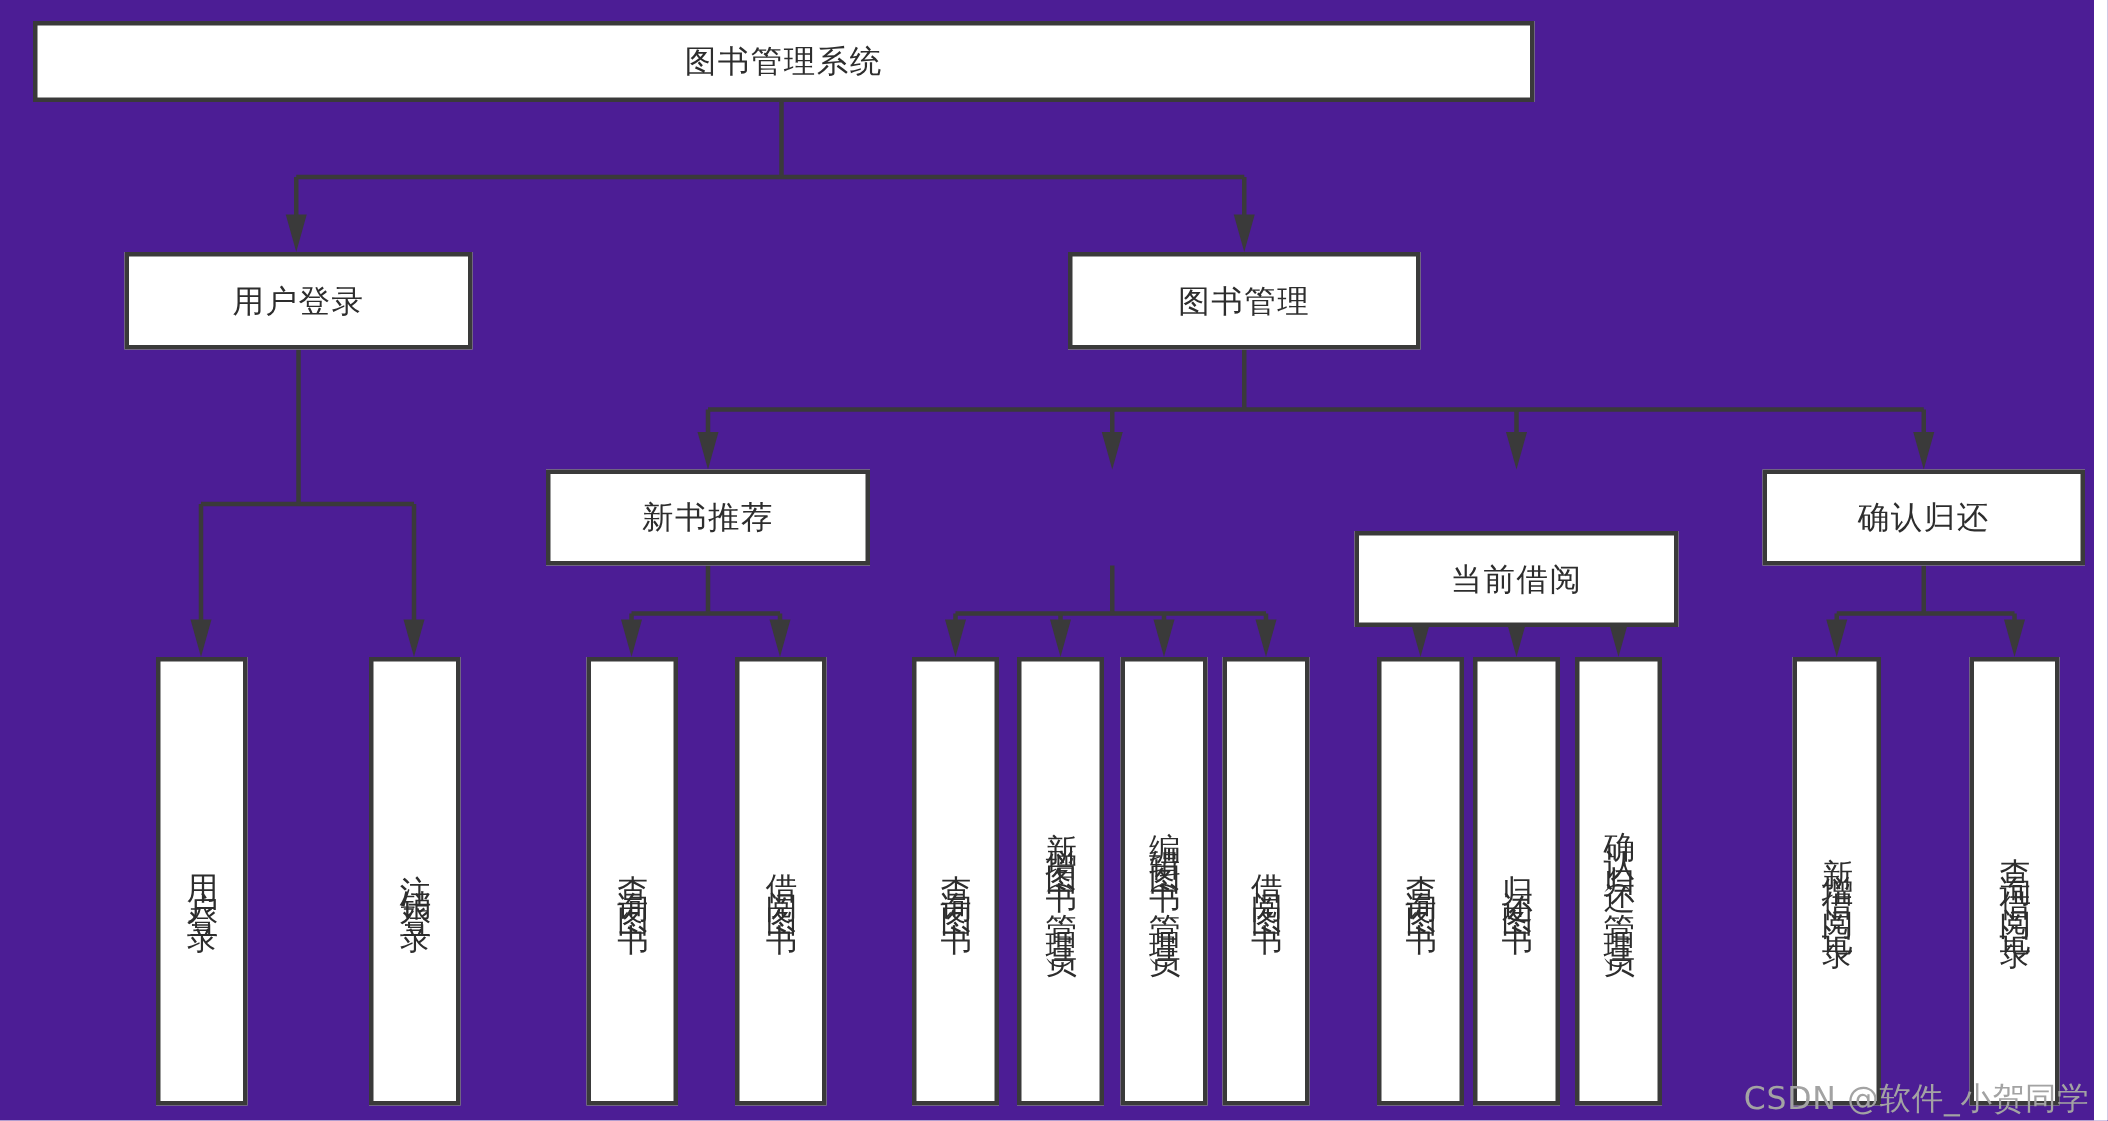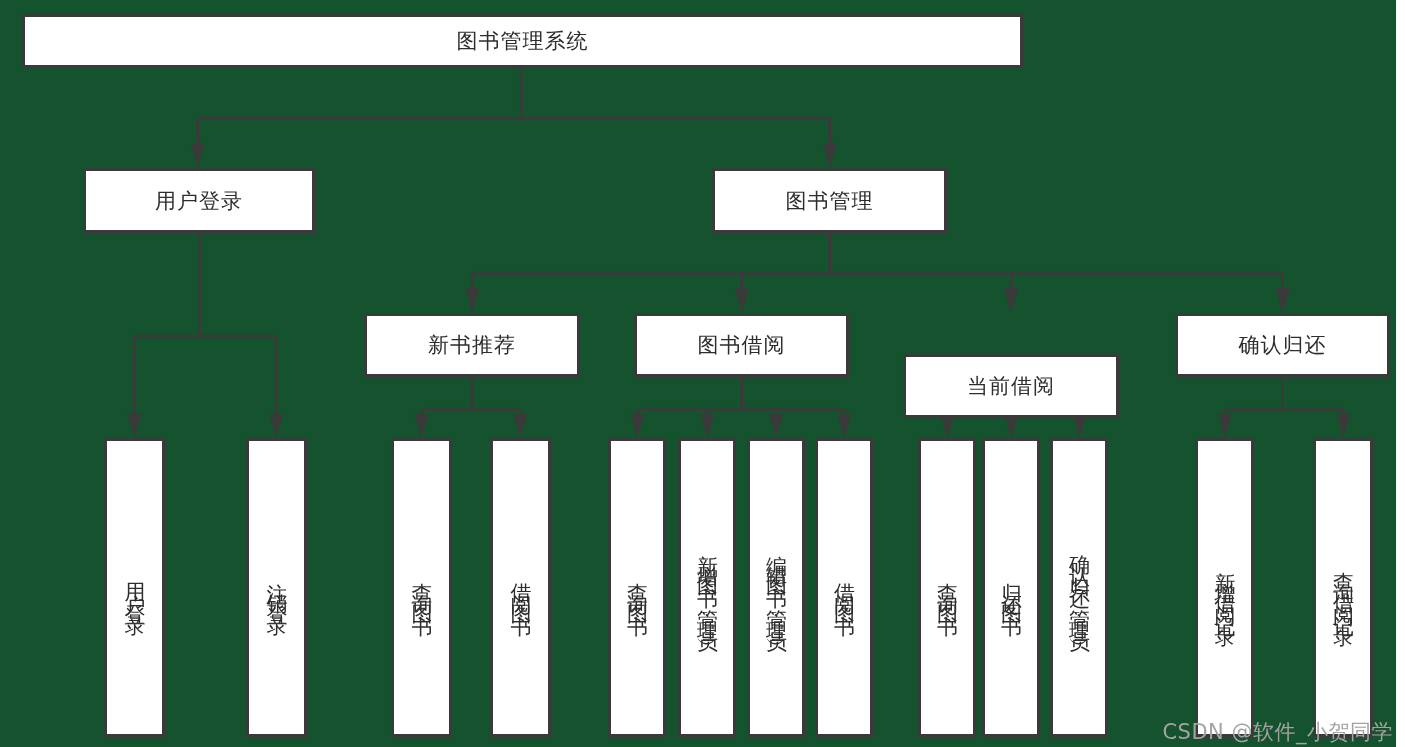--- a/index.html
+++ b/index.html
@@ -1,19 +1,19 @@
 <!DOCTYPE html>
 <html><head>
 <meta charset="utf-8">
 <style>
   html,body{margin:0;padding:0;background:#ffffff;}
   #stage{
     position:relative;
     width:1396px;height:747px;
-    background:#14532d;
+    background:#4c1d95;
     overflow:hidden;
     font-family:"DejaVu Sans","Liberation Sans",sans-serif;
     color:#2d2d2d;
   }
   #connectors{position:absolute;left:0;top:0;width:1405px;height:747px;}
   .box{
     position:absolute;
     box-sizing:border-box;
     background:#ffffff;
     border:3px solid #3a3a3a;
@@ -99,21 +99,20 @@
       <polygon points="1343,438 1336,413 1350,413"></polygon>
     </g>
   </svg>
 
   <div class="box" style="left:22px;top:14px;width:1001px;height:54px;">图书管理系统</div>
 
   <div class="box" style="left:83px;top:168px;width:232px;height:65px;">用户登录</div>
   <div class="box" style="left:712px;top:168px;width:235px;height:65px;">图书管理</div>
 
   <div class="box" style="left:364px;top:313px;width:216px;height:64px;">新书推荐</div>
-  <div class="box" style="left:634px;top:313px;width:215px;height:64px;">图书借阅</div>
   <div class="box" style="left:903px;top:313px;width:216px;height:64px;margin-top:41px;">当前借阅</div>
   <div class="box" style="left:1175px;top:313px;width:215px;height:64px;">确认归还</div>
 
   <div class="box vbox" style="left:104px;top:438px;width:61px;height:299px;">用户登录</div>
   <div class="box vbox" style="left:246px;top:438px;width:61px;height:299px;">注销登录</div>
 
   <div class="box vbox" style="left:391px;top:438px;width:61px;height:299px;">查询图书</div>
   <div class="box vbox" style="left:490px;top:438px;width:61px;height:299px;">借阅图书</div>
 
   <div class="box vbox" style="left:608px;top:438px;width:58px;height:299px;">查询图书</div>

